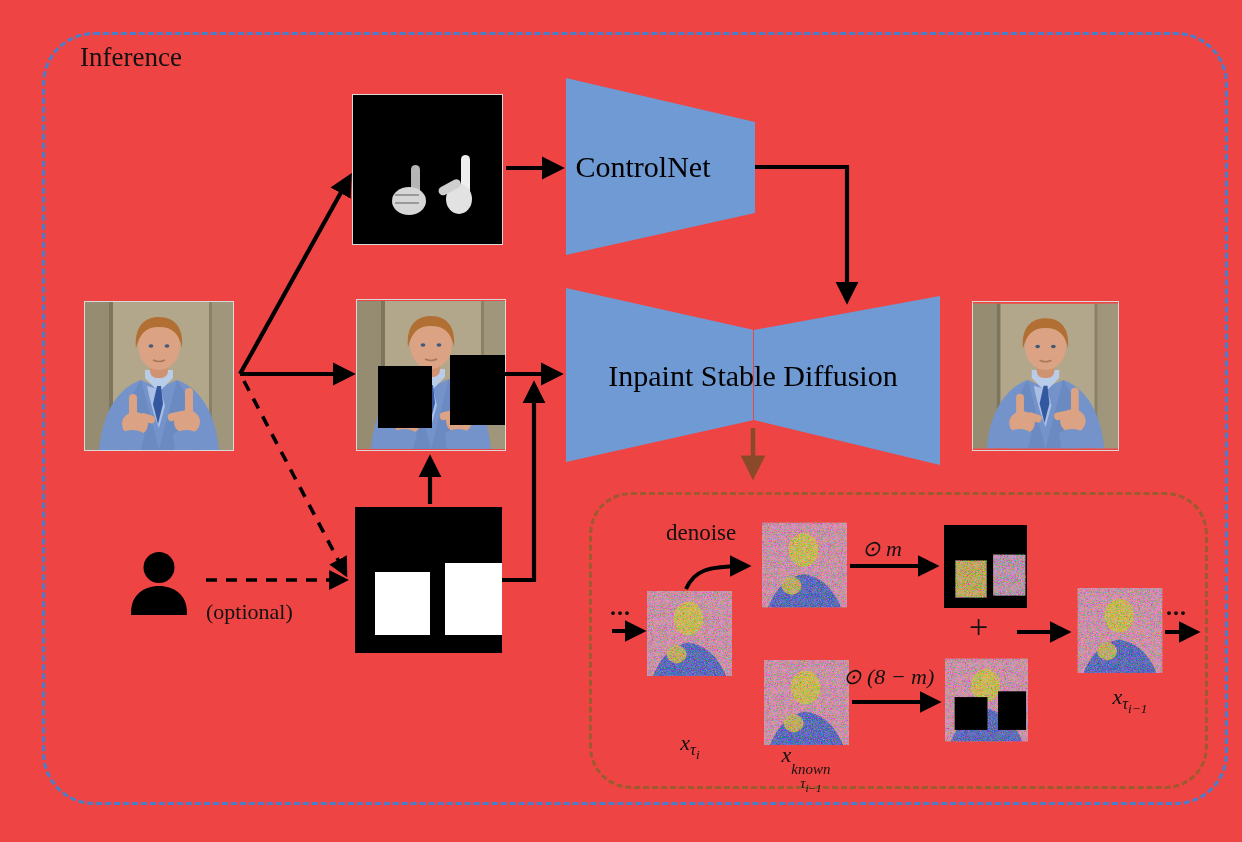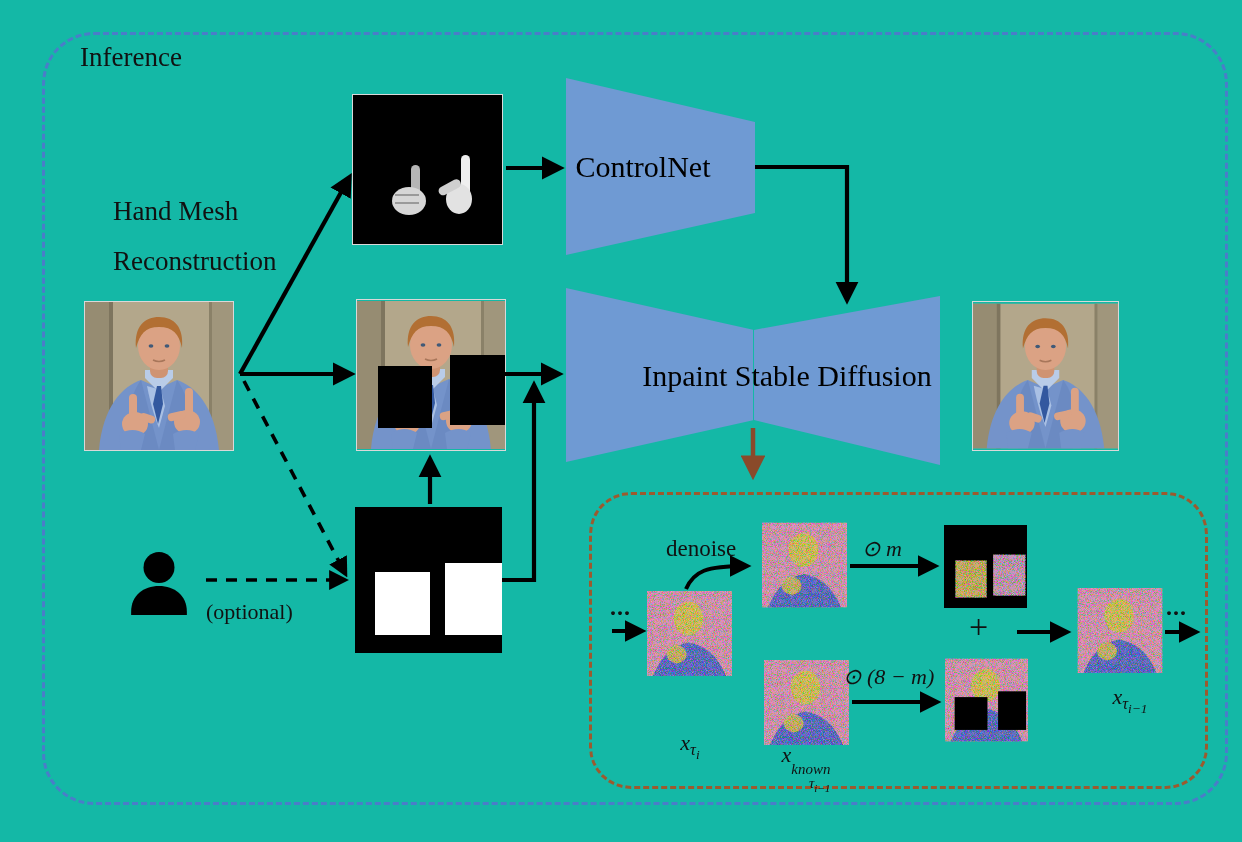--- a/index.html
+++ b/index.html
@@ -1,34 +1,34 @@
 <!DOCTYPE html>
 <html><head>
 <meta charset="utf-8">
 <style>
   html,body{margin:0;padding:0;background:#fff;}
-  .canvas{position:relative;width:1242px;height:842px;background:#14b8a6;
+  .canvas{position:relative;width:1242px;height:842px;background:#ef4444;
           font-family:"Liberation Serif",serif;color:#111;overflow:hidden;}
   .abs{position:absolute;}
   .frame-blue{border:3px dashed #4a7dc9;border-radius:52px;box-sizing:border-box;z-index:0;}
   .frame-brown{border:3px dashed #9c5a2e;border-radius:42px;box-sizing:border-box;z-index:1;}
   .netshape{background:#6f9ad3;z-index:1;}
   .shape-label{display:flex;align-items:center;justify-content:center;
                font-size:30px;color:#000;z-index:3;text-align:center;}
   .txt{z-index:3;white-space:nowrap;}
   .photo{z-index:2;box-shadow:0 0 0 1px #d9d9d9;overflow:hidden;}
   .photo svg{display:block;width:100%;height:100%;}
   .noise{z-index:2;overflow:hidden;}
   .noise svg{display:block;width:100%;height:100%;}
   .blackbox{position:absolute;background:#000;}
   .whitebox{position:absolute;background:#fff;}
   .mlabel{font-style:italic;font-size:22px;text-align:center;z-index:3;}
   .mlabel sub{font-size:0.74em;}
   .mlabel sub sub{font-size:0.82em;}
-  .supsub{display:inline-flex;flex-direction:column;align-items:flex-end;
+  .supsub{display:inline-flex;flex-direction:column;align-items:center;
           vertical-align:-0.55em;line-height:0.95;}
   .supsub .s{font-size:0.68em;}
   .odot{font-style:italic;font-size:22px;z-index:3;}
   .ell{font-weight:bold;font-size:24px;letter-spacing:1px;z-index:3;}
   .arrows{z-index:4;pointer-events:none;}
 </style>
 </head>
 <body>
 
 <div class="canvas">
@@ -85,24 +85,20 @@
         <path d="M6 86 Q18 56 42 52 Q68 56 80 86 Z" fill="#3c46c8"></path>
         <ellipse cx="30" cy="64" rx="10" ry="9" fill="#d8b23c" opacity="0.9"></ellipse>
         <rect width="86" height="86" filter="url(#rgbnoise)" opacity="0.72"></rect>
       </symbol>
     </defs>
   </svg>
 
   <div class="abs frame-blue" style="left:42px;top:32px;width:1186px;height:773px;"></div>
   <div class="abs txt" style="left:80px;top:42px;font-size:27px;">Inference</div>
 
-  <div class="abs txt" style="left:113px;top:186px;font-size:27px;line-height:50px;">
-    <div>Hand Mesh</div>
-    <div>Reconstruction</div>
-  </div>
 
   <div class="abs photo" style="left:85px;top:302px;width:148px;height:148px;">
     <svg viewBox="0 0 148 148">
         <use href="#portrait"></use>
       </svg>
   </div>
 
   <div class="abs photo" style="left:353px;top:95px;width:149px;height:149px;">
     <svg viewBox="0 0 149 149">
         <use href="#meshhands"></use>
@@ -132,21 +128,21 @@
 
   <div class="abs netshape" style="left:566px;top:78px;width:189px;height:177px;
        clip-path:polygon(0% 0%,100% 24.9%,100% 76.3%,0% 100%);"></div>
   <div class="abs shape-label" style="left:566px;top:78px;width:154px;height:177px;">ControlNet</div>
 
 
   <div class="abs netshape" style="left:566px;top:288px;width:187px;height:174px;
        clip-path:polygon(0% 0%,100% 24%,100% 76%,0% 100%);"></div>
   <div class="abs netshape" style="left:754px;top:288px;width:186px;height:177px;
        clip-path:polygon(0% 23.7%,100% 4.5%,100% 100%,0% 74.6%);"></div>
-  <div class="abs shape-label" style="left:566px;top:358px;width:374px;height:36px;margin-left:34px;">Inpaint Stable Diffusion</div>
+  <div class="abs shape-label" style="left:566px;top:358px;width:374px;height:36px;">Inpaint Stable Diffusion</div>
 
   <div class="abs photo" style="left:973px;top:302px;width:145px;height:148px;">
     <svg viewBox="0 0 148 148">
         <use href="#portrait"></use>
       </svg>
   </div>
 
   <div class="abs frame-brown" style="left:589px;top:492px;width:619px;height:297px;"></div>
 
   <div class="abs noise" style="left:647px;top:590px;width:85px;height:87px;">
@@ -183,21 +179,21 @@
       <rect x="10" y="40" width="34" height="34" fill="#000"></rect>
       <rect x="55" y="34" width="29" height="40" fill="#000"></rect>
     </svg>
   </div>
   <div class="abs noise" style="left:1077px;top:588px;width:86px;height:85px;">
     <svg viewBox="0 0 86 86">
         <use href="#noisyman"></use>
       </svg>
   </div>
 
-  <div class="abs txt" style="left:666px;top:536px;font-size:23px;">denoise</div>
+  <div class="abs txt" style="left:666px;top:520px;font-size:23px;">denoise</div>
   <div class="abs odot" style="left:862px;top:536px;">⊙ m</div>
   <div class="abs odot" style="left:843px;top:664px;">⊙ (8 − m)</div>
   <div class="abs txt" style="left:969px;top:608px;font-size:34px;z-index:3;">+</div>
   <div class="abs ell" style="left:610px;top:594px;">...</div>
   <div class="abs ell" style="left:1166px;top:594px;">...</div>
 
   <div class="abs mlabel" style="left:658px;top:682px;width:64px;margin-top:48px;">
     <i>x</i><sub><i>τ</i><sub><i>i</i></sub></sub>
   </div>
   <div class="abs mlabel" style="left:752px;top:742px;width:108px;">

